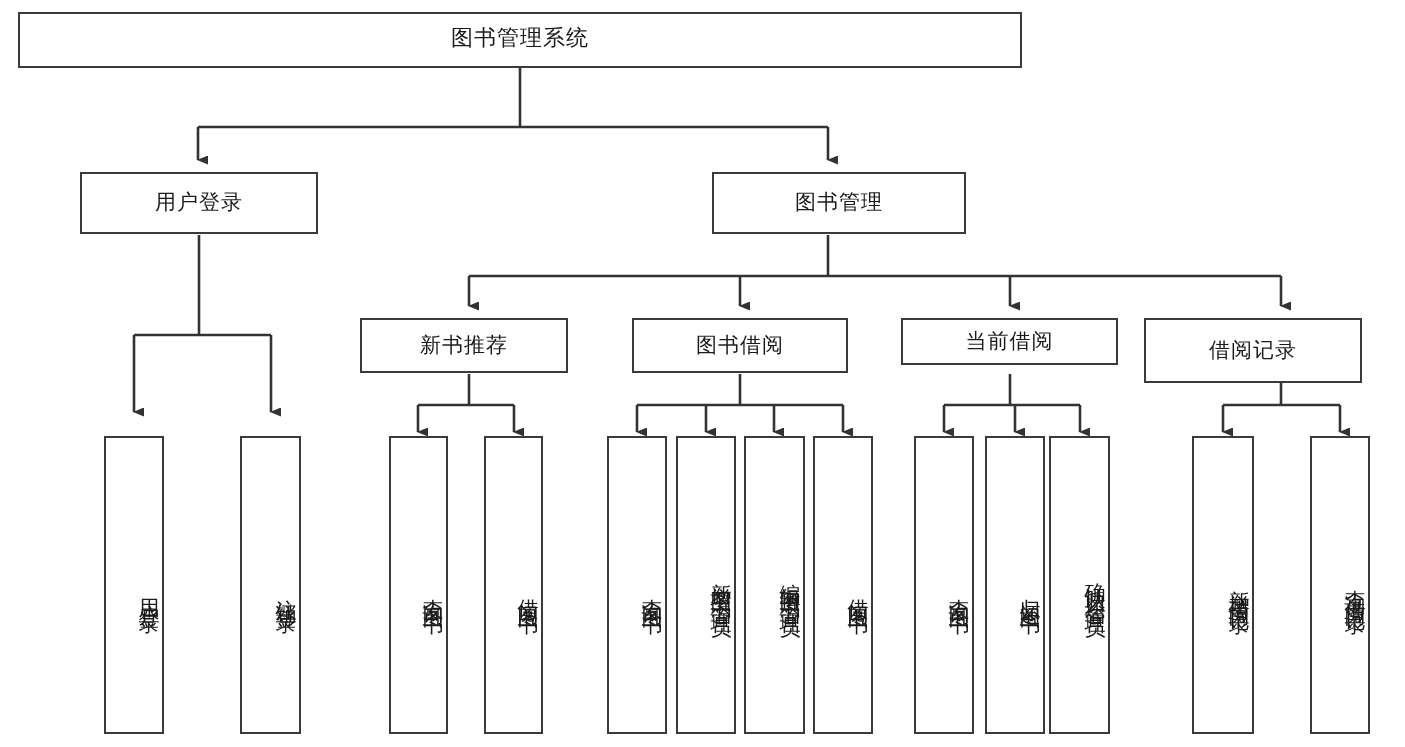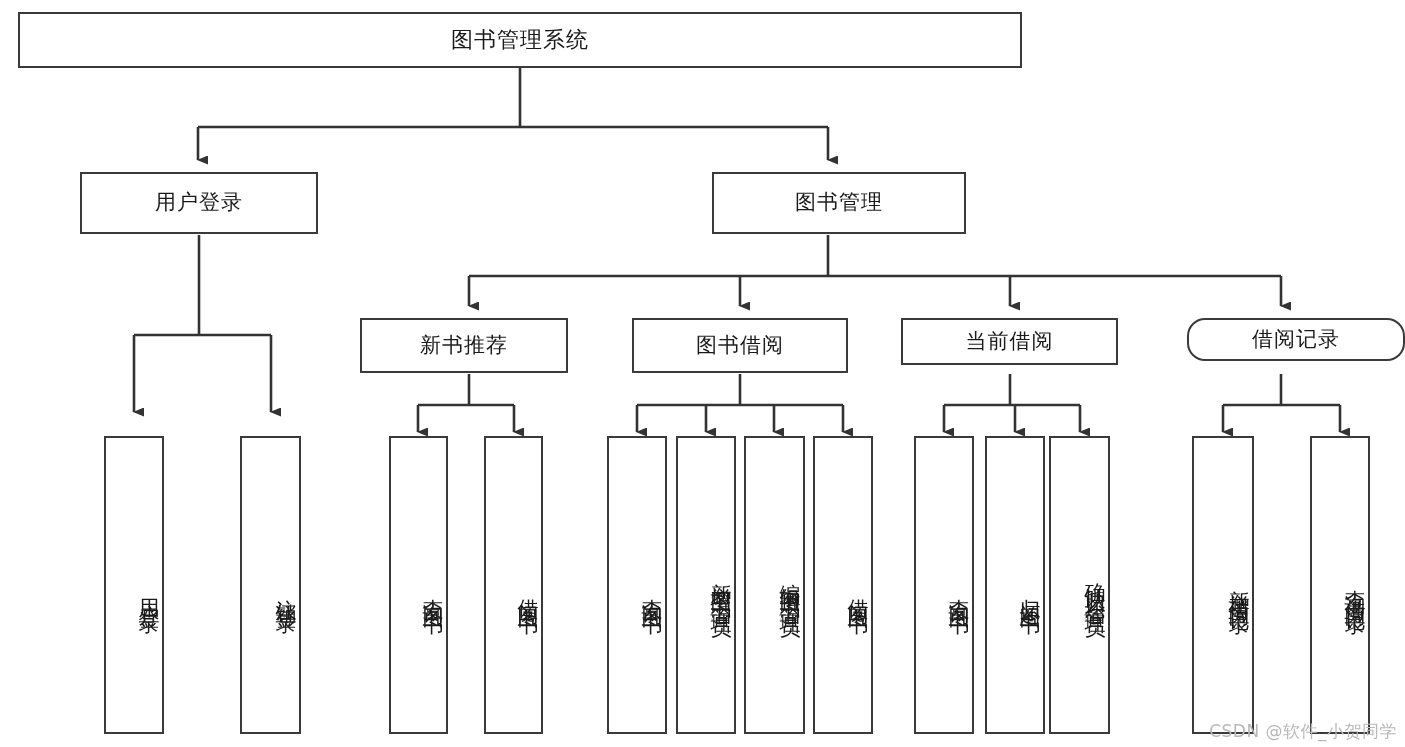--- a/index.html
+++ b/index.html
@@ -115,41 +115,41 @@
       <path d="M1015,405 L1015,432" marker-end="url(#arrow)"></path>
       <path d="M1080,405 L1080,432" marker-end="url(#arrow)"></path>
 
       <path d="M1281,374 L1281,405"></path>
       <path d="M1223,405 L1340,405"></path>
       <path d="M1223,405 L1223,432" marker-end="url(#arrow)"></path>
       <path d="M1340,405 L1340,432" marker-end="url(#arrow)"></path>
     </g>
   </svg>
 
-  <div class="node horiz root" style="left:18px; top:12px; width:1004px; height:56px;">
+  <div class="node horiz root" style="left:18px; top:12px; width:1004px; height:56px;font-family:Liberation Mono, monospace;">
     <span>图书管理系统</span>
   </div>
 
   <div class="node horiz" style="left:80px; top:172px; width:238px; height:62px;">
     <span>用户登录</span>
   </div>
   <div class="node horiz" style="left:712px; top:172px; width:254px; height:62px;">
     <span>图书管理</span>
   </div>
 
   <div class="node horiz" style="left:360px; top:318px; width:208px; height:55px;">
     <span>新书推荐</span>
   </div>
   <div class="node horiz" style="left:632px; top:318px; width:216px; height:55px;">
     <span>图书借阅</span>
   </div>
   <div class="node horiz" style="left:901px; top:318px; width:217px; height:47px;">
     <span>当前借阅</span>
   </div>
-  <div class="node horiz" style="left:1187px; top:318px; width:218px; height:43px;border-radius:18px;">
+  <div class="node horiz" style="left:1144px; top:318px; width:218px; height:65px;">
     <span>借阅记录</span>
   </div>
 
   <div class="node vert" style="left:104px; top:436px; width:60px; height:298px;">
     <span>用户登录</span>
   </div>
   <div class="node vert" style="left:240px; top:436px; width:61px; height:298px;">
     <span>注销登录</span>
   </div>
 
@@ -183,15 +183,14 @@
     <span>确认归还（管理员）</span>
   </div>
 
   <div class="node vert tall" style="left:1192px; top:436px; width:62px; height:298px;">
     <span>新增借阅记录</span>
   </div>
   <div class="node vert tall" style="left:1310px; top:436px; width:60px; height:298px;">
     <span>查询借阅记录</span>
   </div>
 
-  <div class="watermark">CSDN @软件_小贺同学</div>
 
 </div>
 
 </body></html>

